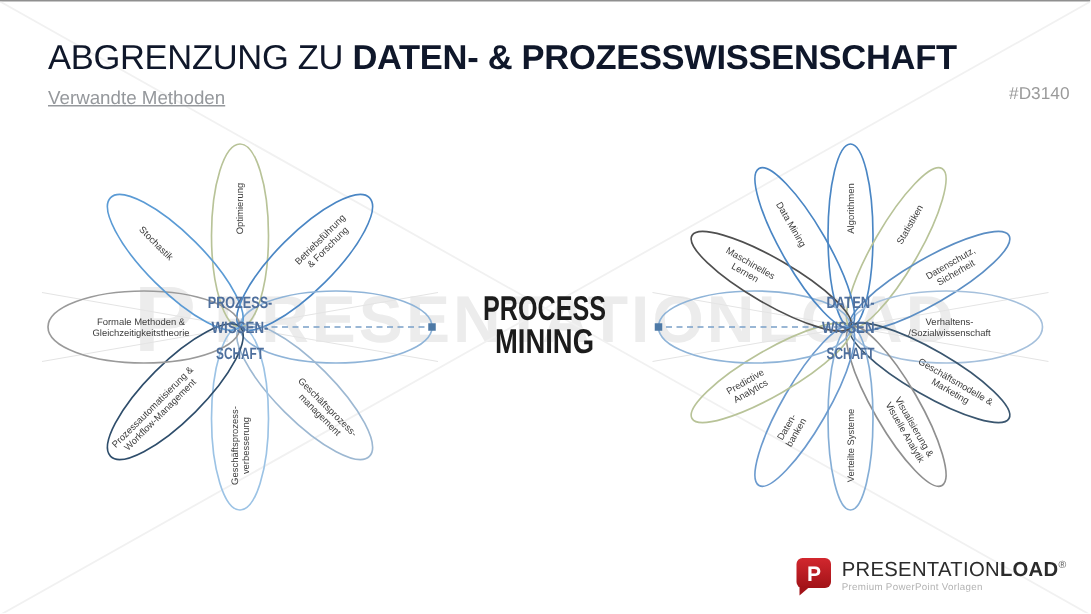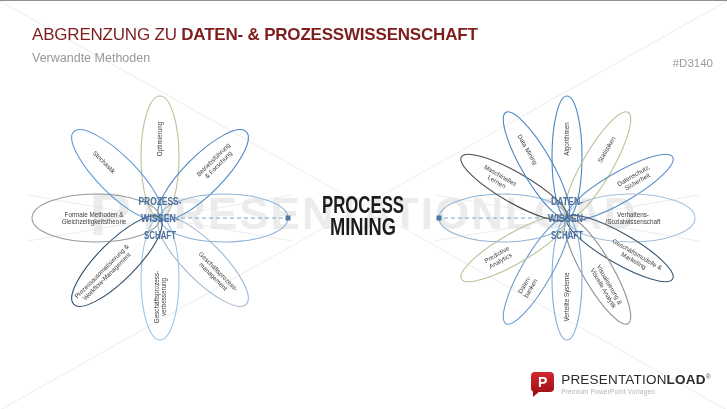--- a/index.html
+++ b/index.html
@@ -10,24 +10,24 @@
   
   .watermark{
     position:absolute;left:50%;top:213px;transform:translate(-50%,-50%);
     display:flex;align-items:center;gap:12px;color:#ececec;white-space:nowrap;z-index:0;
     user-select:none;
   }
   .watermark .wm-p{font-size:62px;font-weight:bold;line-height:1;}
   .watermark .wm-text{font-size:44px;font-weight:bold;letter-spacing:2px;line-height:1;}
   
   .header{position:absolute;left:32px;top:24px;z-index:3;}
-  .title{font-size:17px;color:#7f1d1d;letter-spacing:-0.2px;white-space:nowrap;}
+  .title{font-size:23px;color:#0f172a;letter-spacing:-0.2px;white-space:nowrap;}
   .title .t-reg{font-weight:400;}
   .title .t-bold{font-weight:700;}
-  .subtitle{margin-top:6px;font-size:12.5px;color:#95989c;}
+  .subtitle{margin-top:6px;font-size:12.5px;color:#95989c;text-decoration:underline;}
   .slide-code{position:absolute;top:8px;right:14px;font-size:11.5px;color:#9a9a9a;z-index:3;margin-top:48px;}
   
   svg.diagram{position:absolute;left:0;top:0;z-index:2;}
   
   .logo{position:absolute;right:16px;bottom:14px;display:flex;align-items:flex-start;gap:7px;z-index:3;}
   .logo-mark{
     position:relative;width:23px;height:20px;border-radius:4px;
     background:linear-gradient(180deg,#d2272e 0%,#a21318 100%);
     display:flex;align-items:center;justify-content:center;
   }

